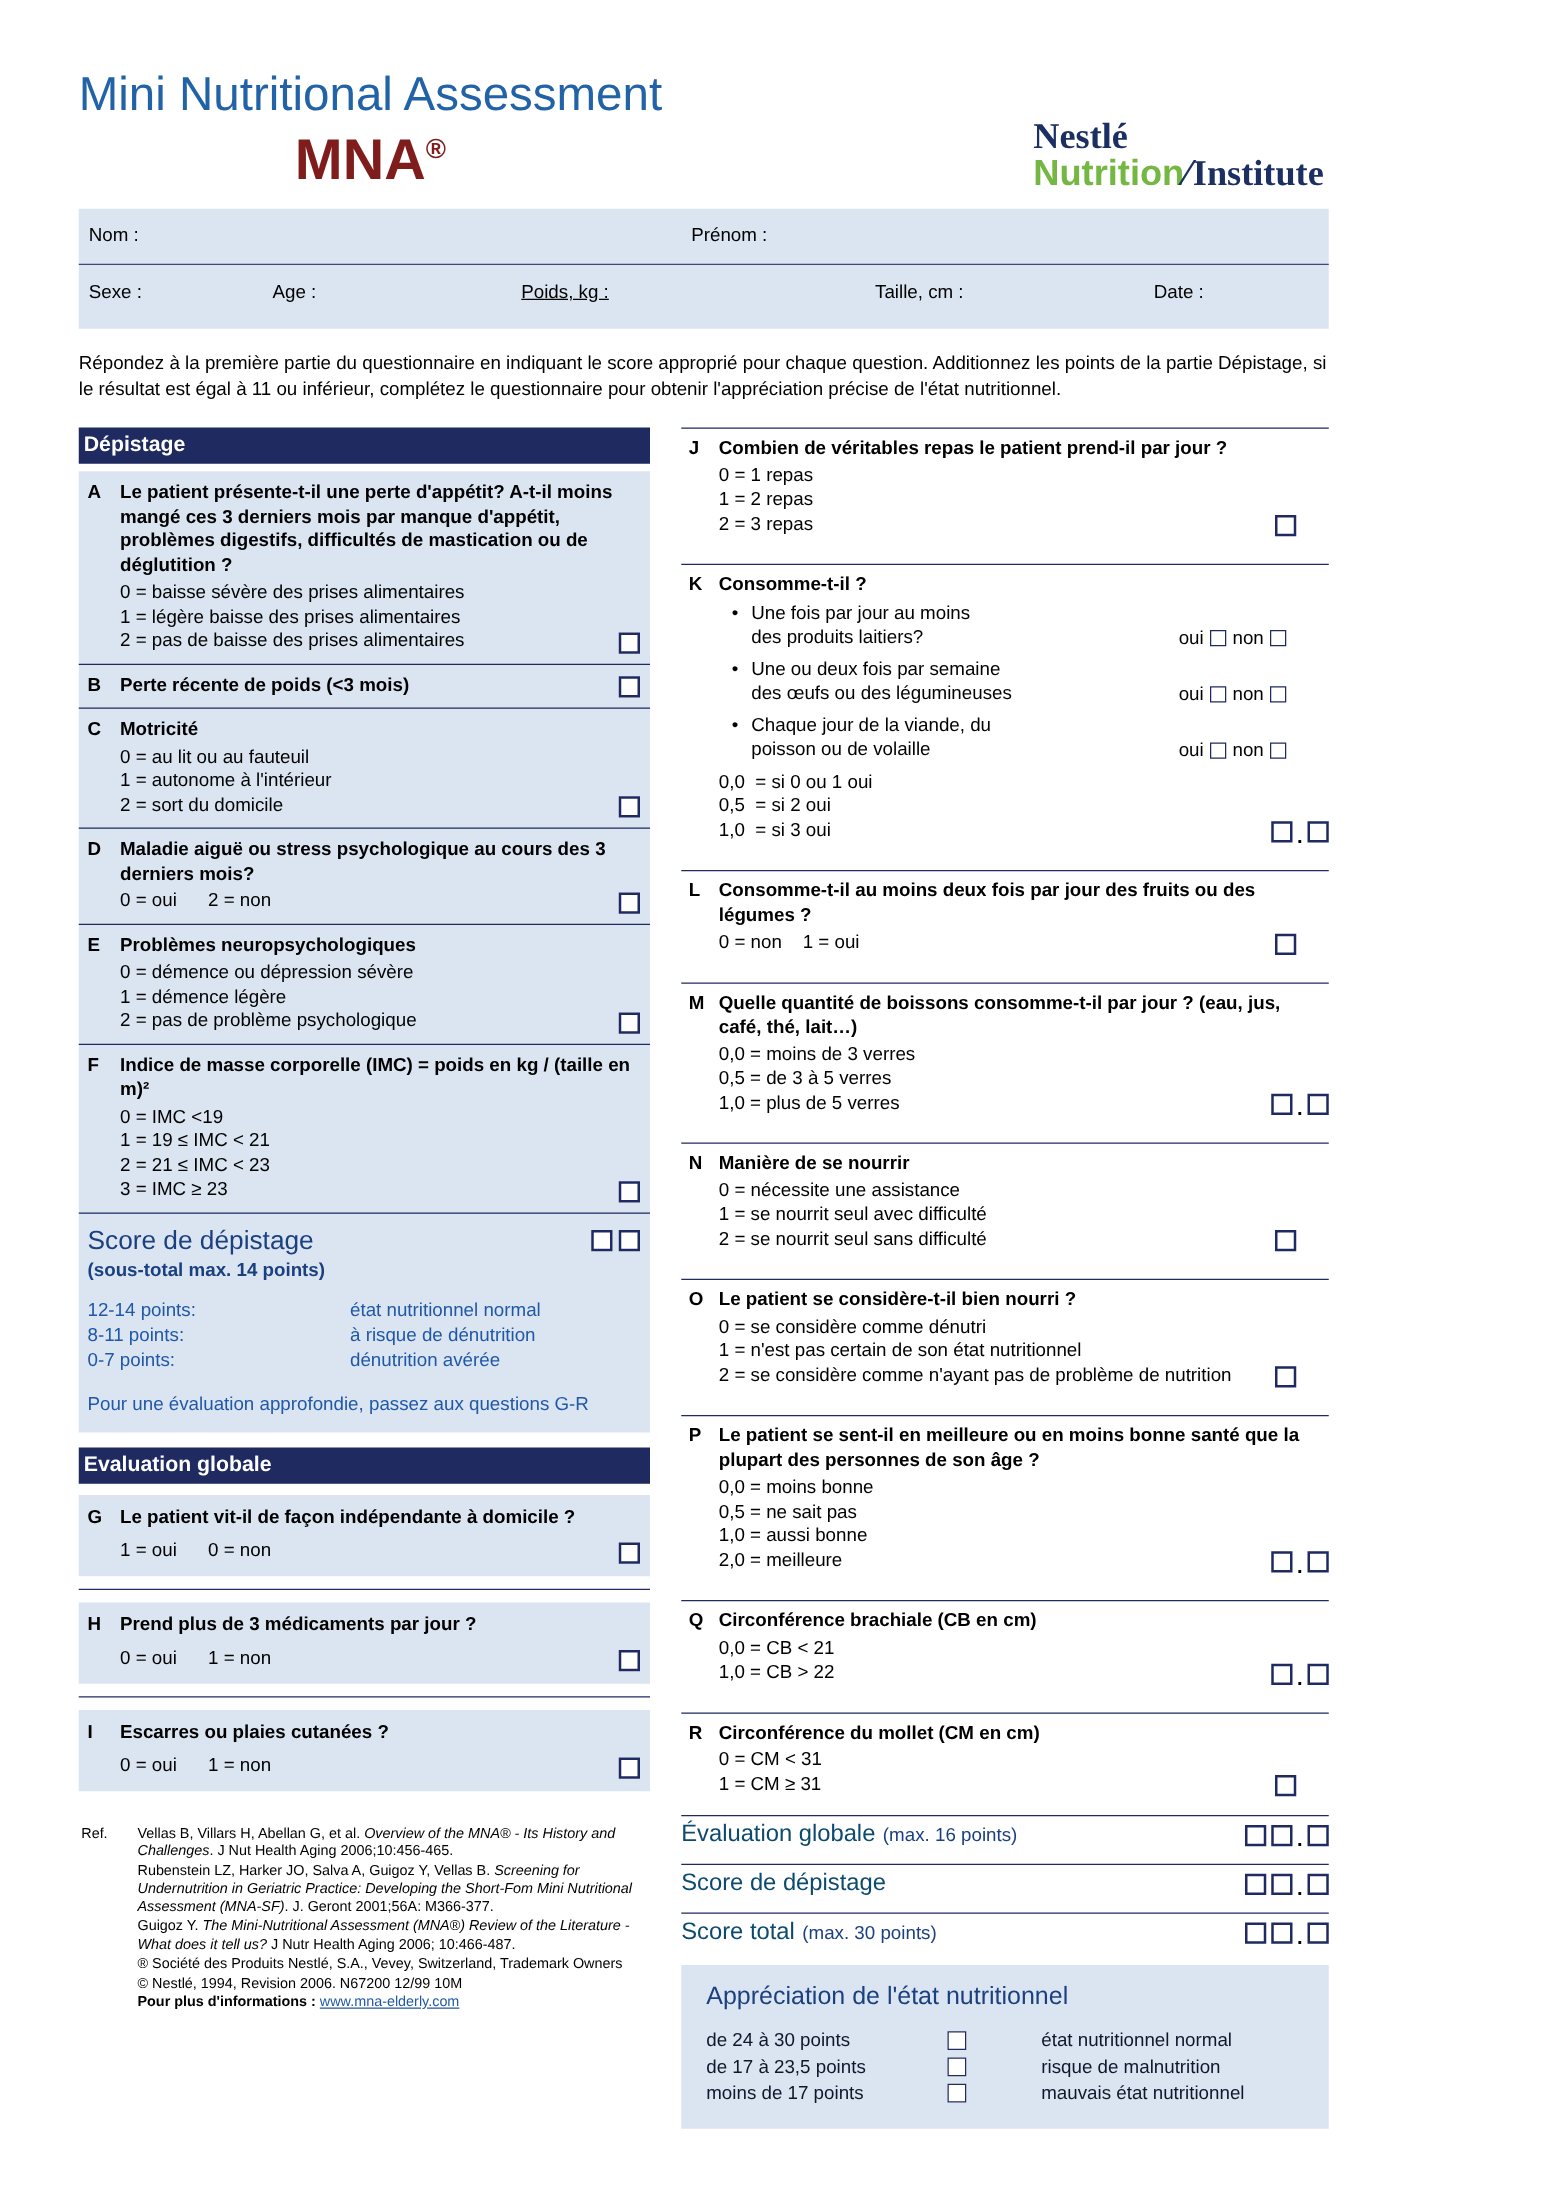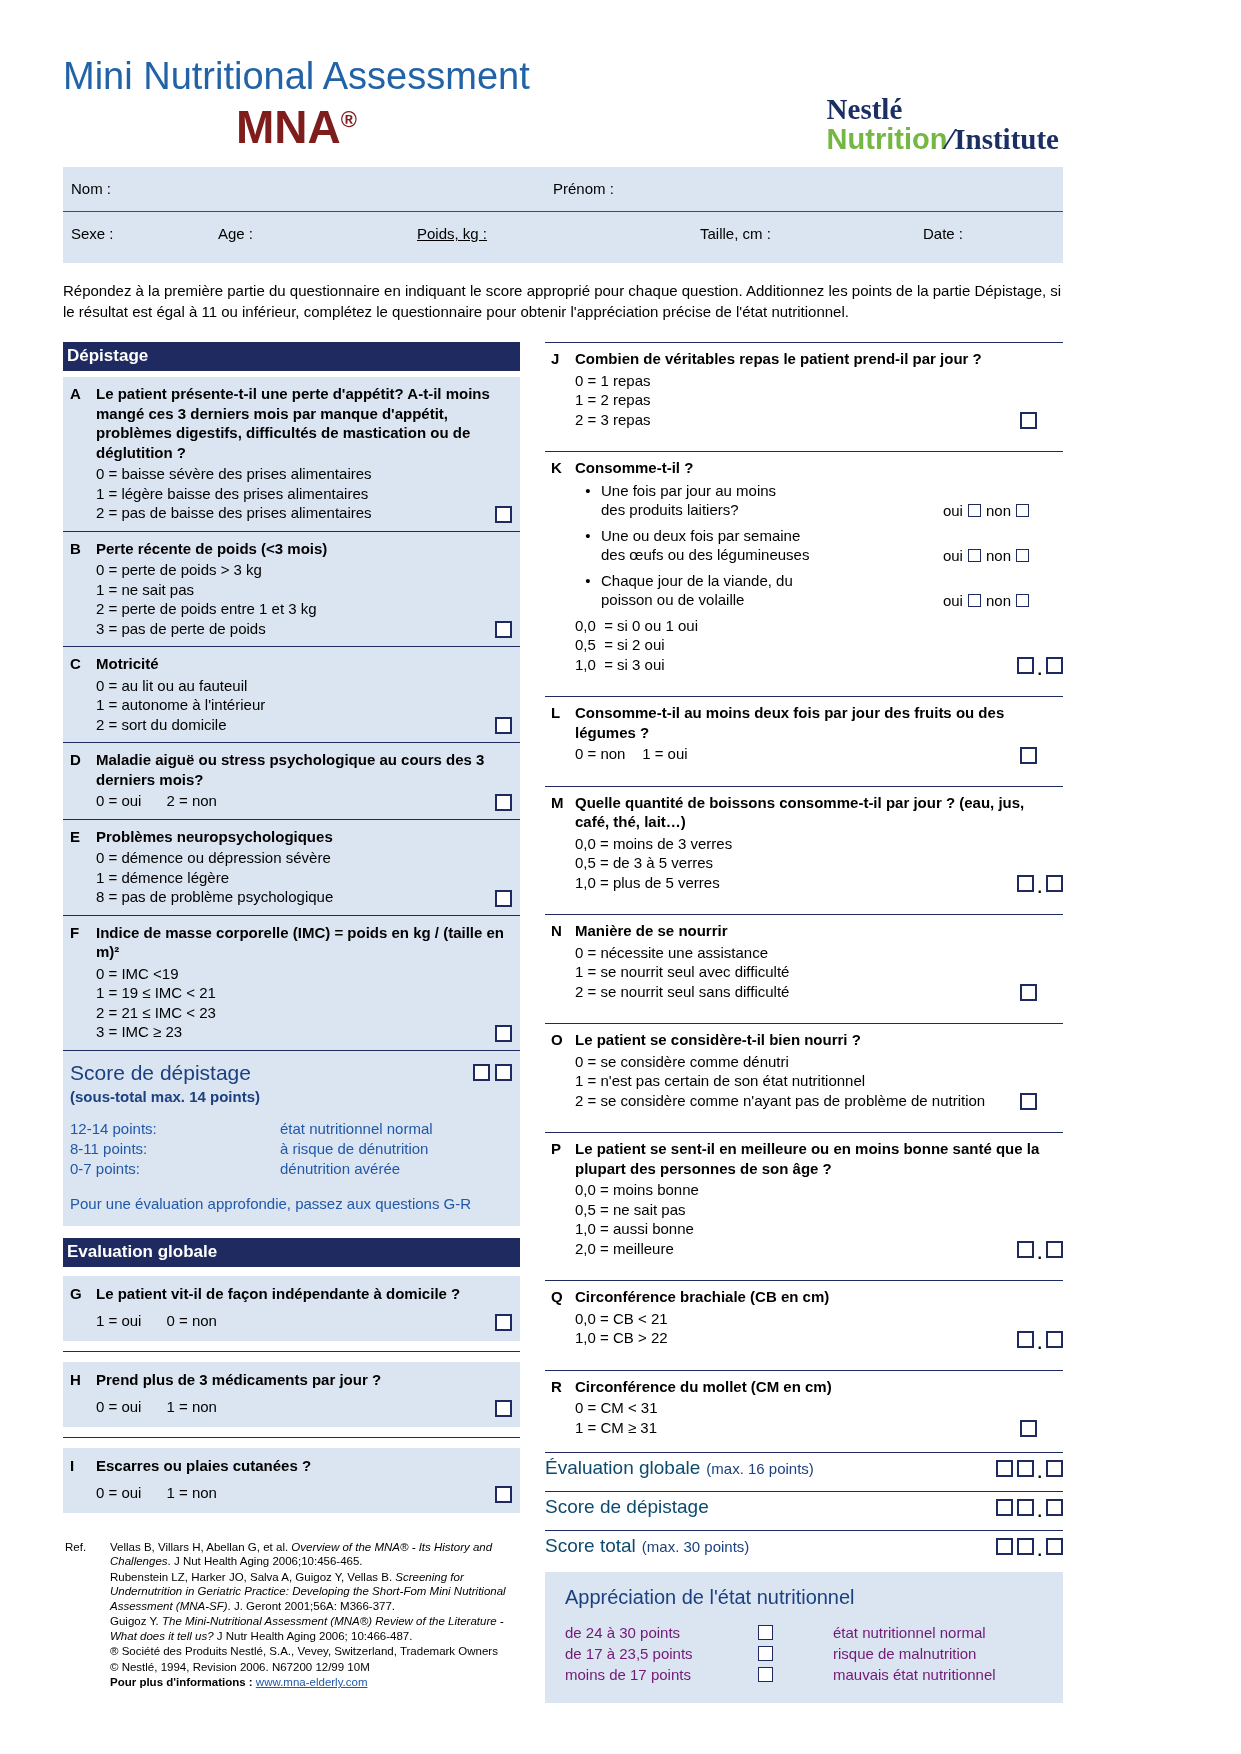--- a/index.html
+++ b/index.html
@@ -107,21 +107,21 @@
   
   .totals { margin-top:2px; }
   .total-row { border-top:1.5px solid #1e2a60; display:flex; justify-content:space-between; align-items:center; padding:4px 0 5px; margin-bottom:7px; }
   .t-big { font-size:19px; color:#0c4a6e; }
   .t-small { font-size:15px; color:#1b4080; margin-left:6px; }
   .t-boxes { display:flex; align-items:flex-end; gap:4px; }
 
   
   .appre { margin-top:10px; padding:14px 0 20px 20px; }
   .appre-title { font-size:20px; color:#1b4080; margin-bottom:15px; }
-  .appre-row { display:flex; align-items:center; font-size:15px; color:#701a75; margin-top:4px; }
+  .appre-row { display:flex; align-items:center; font-size:15px; color:#0f172a; margin-top:4px; }
   .a-range { display:inline-block; width:193px; }
   .a-box { width:15px; height:15px; background:#fff; border:1.5px solid #1e2a60; flex:none; }
   .a-label { margin-left:60px; }
 </style>
 </head>
 <body>
 
 <div class="page">
 
   <div class="header">
@@ -173,26 +173,20 @@
               </div>
               <span class="q-boxes single">
                 <span class="box"></span>
               </span>
             </div>
             <div class="q">
               <div class="q-grid">
                 <div class="q-letter">B</div>
                 <div class="q-main">
                   <div class="q-title">Perte récente de poids (&lt;3 mois)</div>
-                  <div class="q-opts">
-                    <div class="q-opt">0 = perte de poids &gt; 3 kg</div>
-                    <div class="q-opt">1 = ne sait pas</div>
-                    <div class="q-opt">2 = perte de poids entre 1 et 3 kg</div>
-                    <div class="q-opt">3 = pas de perte de poids</div>
-                  </div>
                 </div>
               </div>
               <span class="q-boxes single">
                 <span class="box"></span>
               </span>
             </div>
             <div class="q">
               <div class="q-grid">
                 <div class="q-letter">C</div>
                 <div class="q-main">
@@ -223,21 +217,21 @@
               </span>
             </div>
             <div class="q">
               <div class="q-grid">
                 <div class="q-letter">E</div>
                 <div class="q-main">
                   <div class="q-title">Problèmes neuropsychologiques</div>
                   <div class="q-opts">
                     <div class="q-opt">0 = démence ou dépression sévère</div>
                     <div class="q-opt">1 = démence légère</div>
-                    <div class="q-opt">8 = pas de problème psychologique</div>
+                    <div class="q-opt">2 = pas de problème psychologique</div>
                   </div>
                 </div>
               </div>
               <span class="q-boxes single">
                 <span class="box"></span>
               </span>
             </div>
             <div class="q">
               <div class="q-grid">
                 <div class="q-letter">F</div>

